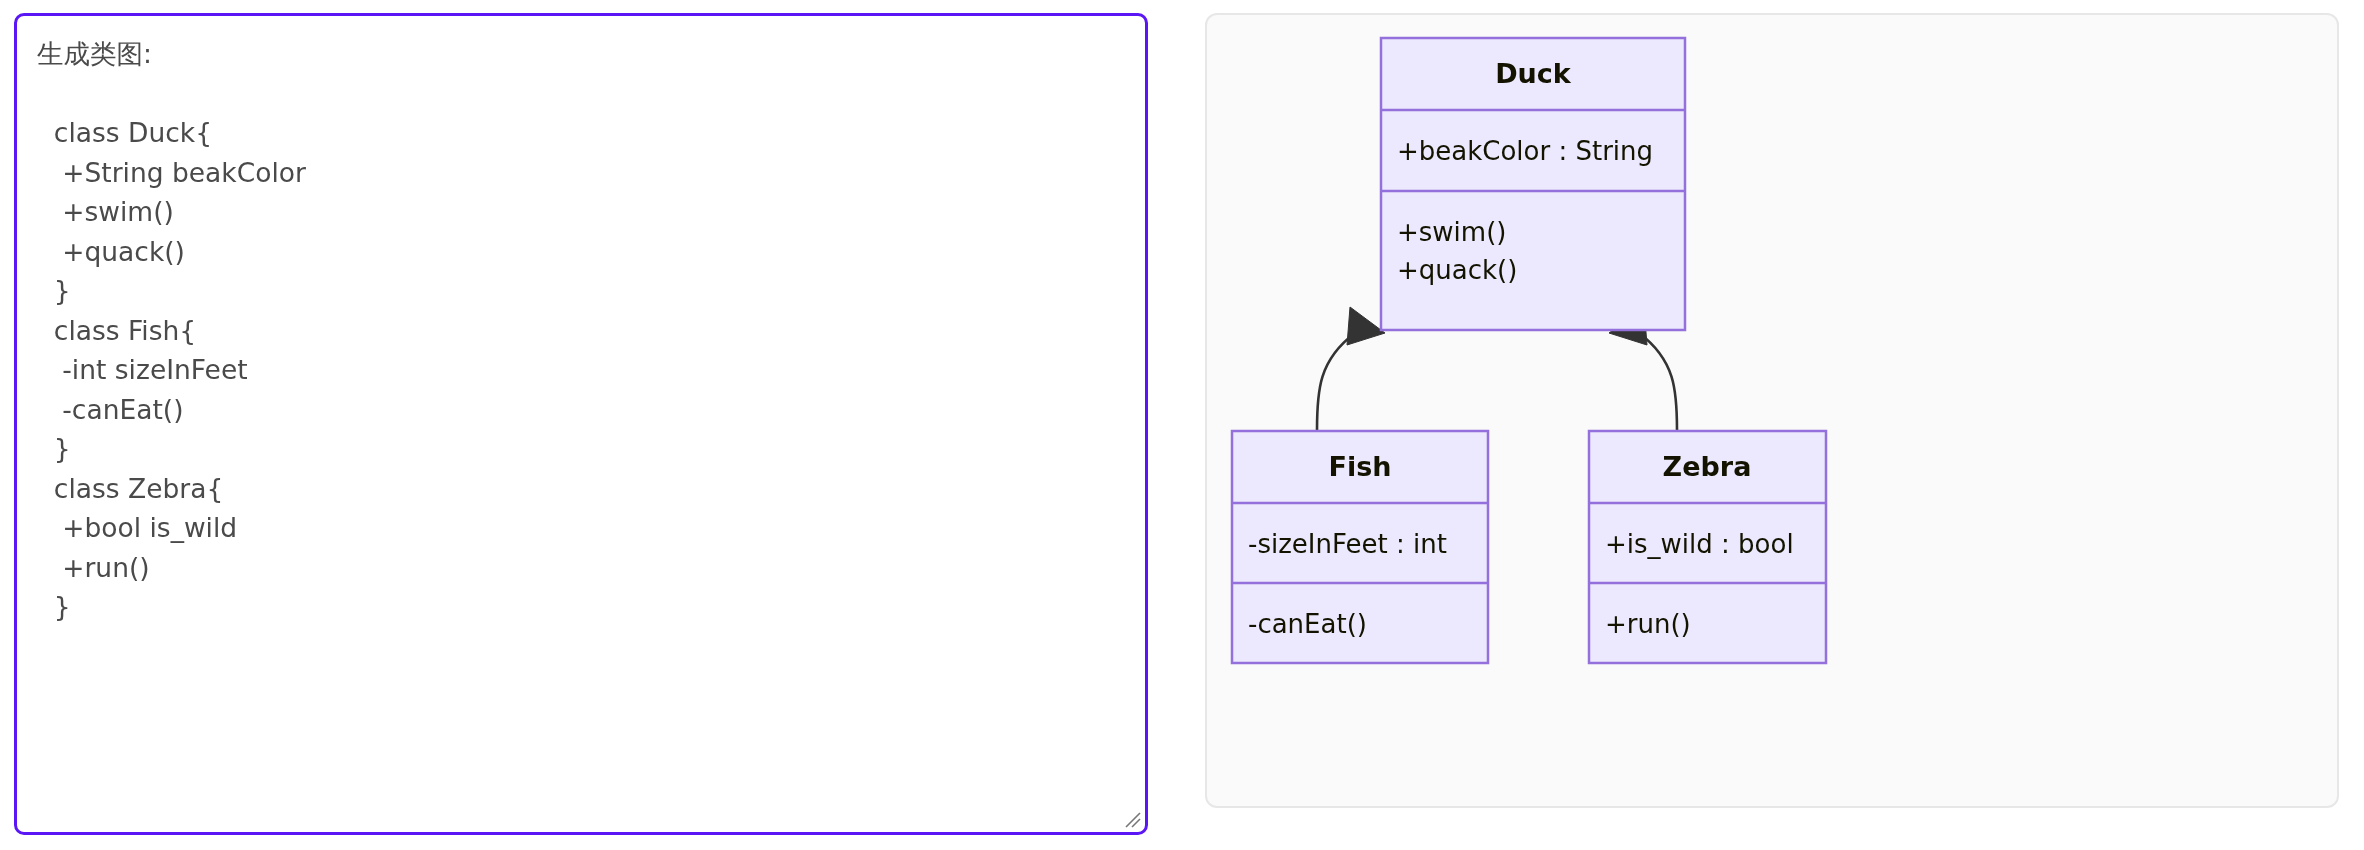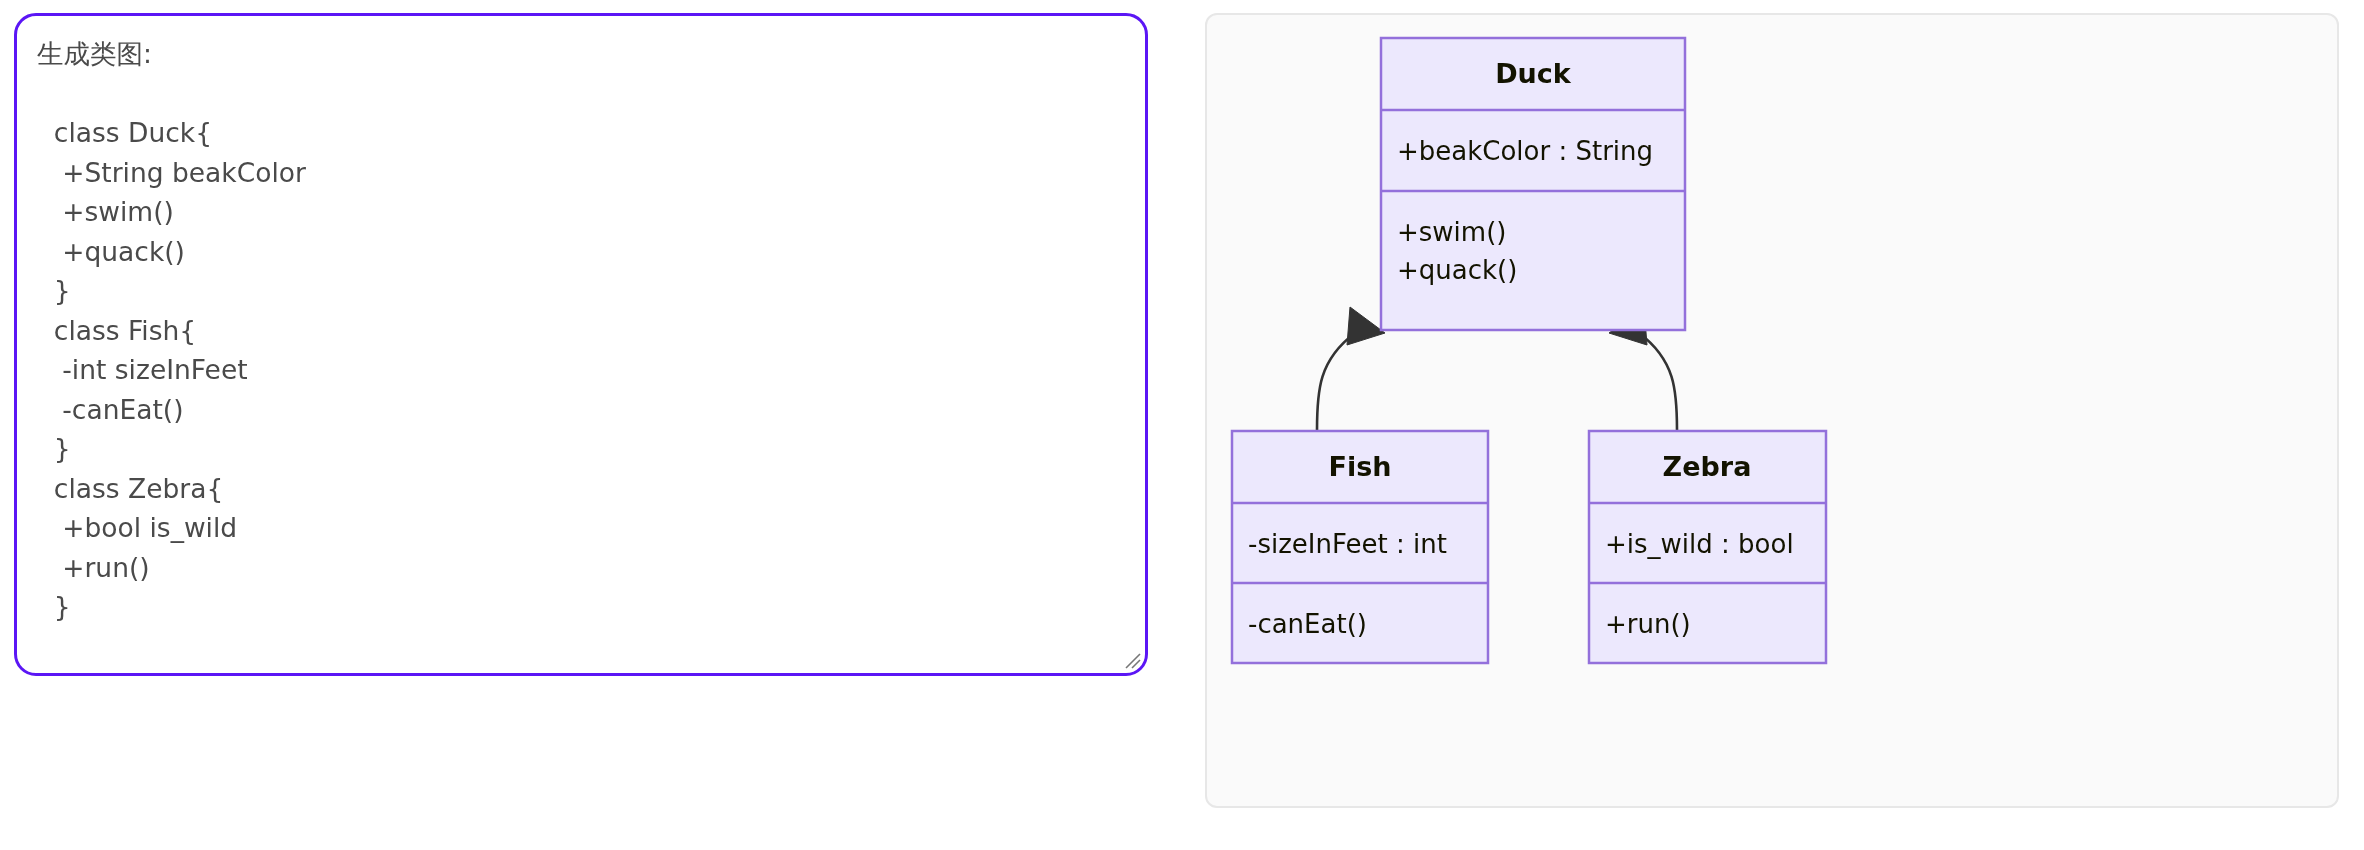--- a/index.html
+++ b/index.html
@@ -14,24 +14,24 @@
     overflow: hidden;
     position: relative;
   }
 
   
   #editor-pane {
     position: absolute;
     left: 14px;
     top: 13px;
     width: 1134px;
-    height: 663px;
+    height: 822px;
     box-sizing: border-box;
     border: 3px solid #5b16f5;
-    border-radius: 22px;
+    border-radius: 10px;
     background: #ffffff;
     overflow: hidden;
   }
   #editor-text {
     position: absolute;
     left: 0; top: 0;
     width: 100%;
     height: 100%;
     box-sizing: border-box;
     padding: 18px 20px 20px 20px;

